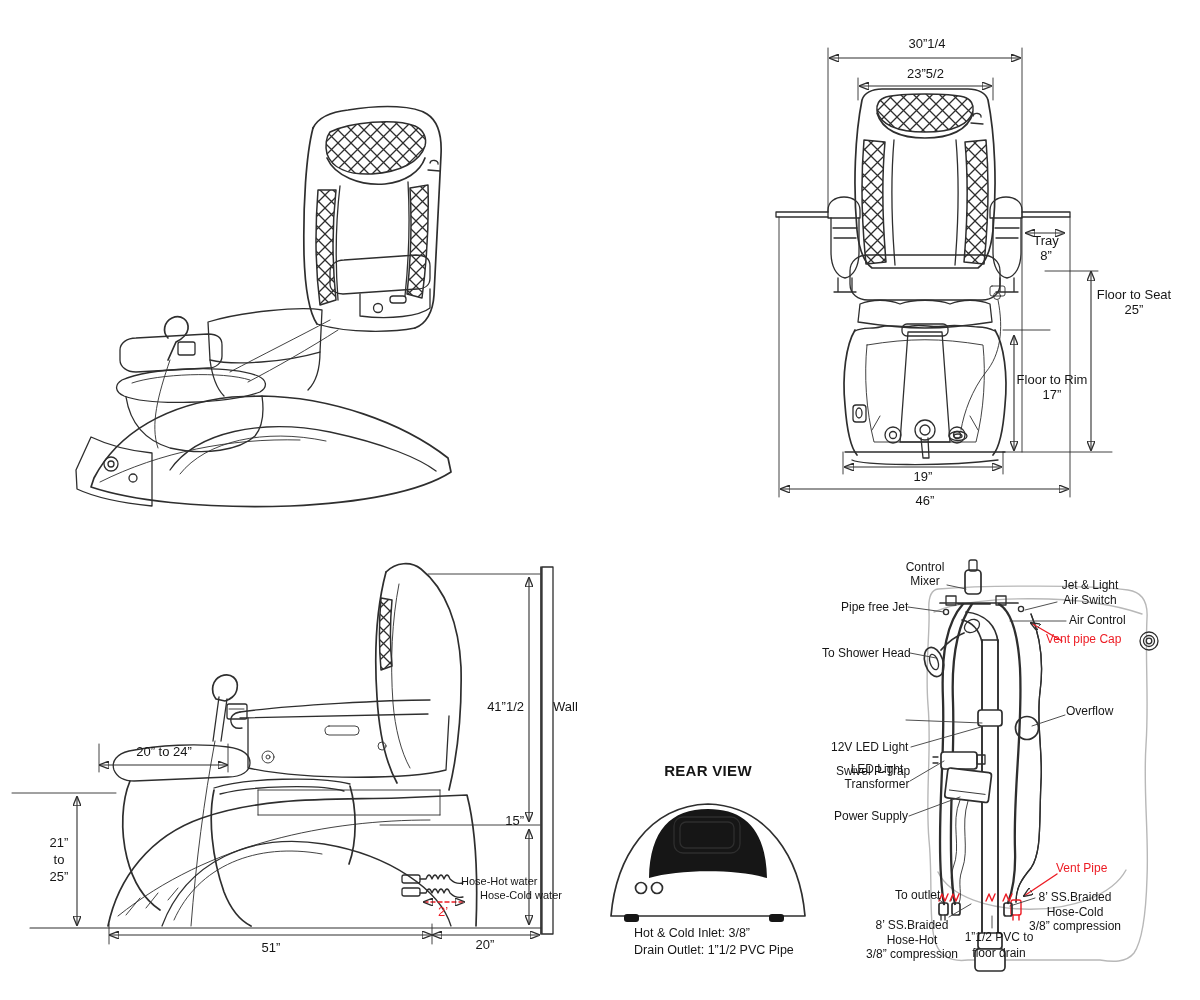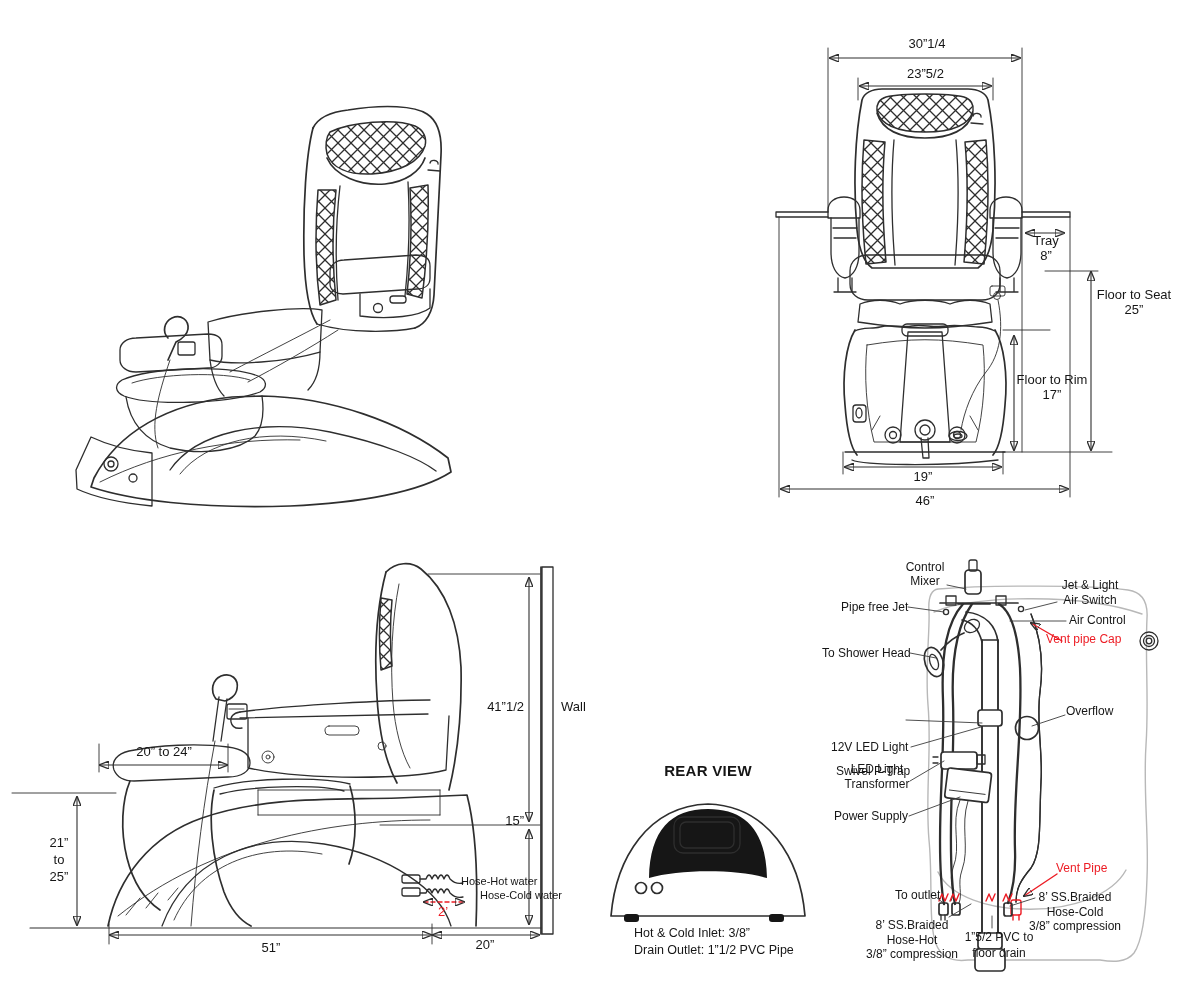--- a/index.html
+++ b/index.html
@@ -284,21 +284,21 @@
 <div class="lbl dim c" style="left:1024px;top:233px;width:44px;">Tray
 8”</div>
 <div class="lbl dim c" style="left:1088px;top:287px;width:92px;">Floor to Seat
 25”</div>
 <div class="lbl dim c" style="left:1012px;top:372px;width:80px;">Floor to Rim
 17”</div>
 <div class="lbl dim c" style="left:903px;top:469px;width:40px;">19”</div>
 <div class="lbl dim c" style="left:905px;top:493px;width:40px;">46”</div>
 
 <div class="lbl dim r" style="left:450px;top:699px;width:74px;">41”1/2</div>
-<div class="lbl dim" style="left:553px;top:699px;width:40px;padding-left:8px;">Wall</div>
+<div class="lbl dim" style="left:553px;top:699px;width:40px;">Wall</div>
 <div class="lbl dim r" style="left:494px;top:813px;width:30px;">15”</div>
 <div class="lbl dim c" style="left:114px;top:744px;width:100px;">20” to 24”</div>
 <div class="lbl dim c" style="left:36px;top:834px;width:46px;line-height:17px;">21”
 to
 25”</div>
 <div class="lbl dim c" style="left:250px;top:940px;width:42px;">51”</div>
 <div class="lbl dim c" style="left:464px;top:937px;width:42px;">20”</div>
 <div class="lbl small" style="left:461px;top:875px;">Hose-Hot water</div>
 <div class="lbl small" style="left:480px;top:889px;">Hose-Cold water</div>
 <div class="lbl dim red c" style="left:430px;top:904px;width:26px;">2’</div>
@@ -322,16 +322,16 @@
 Transformer</div>
 <div class="lbl" style="left:834px;top:810px;width:84px;">Power Supply</div>
 <div class="lbl" style="left:895px;top:889px;width:56px;">To outlet</div>
 <div class="lbl red" style="left:1056px;top:862px;width:62px;">Vent Pipe</div>
 <div class="lbl c" style="left:1020px;top:890px;width:110px;line-height:14.5px;">8’ SS.Braided
 Hose-Cold
 3/8” compression</div>
 <div class="lbl c" style="left:856px;top:918px;width:112px;line-height:14.5px;">8’ SS.Braided
 Hose-Hot
 3/8” compression</div>
-<div class="lbl c" style="left:954px;top:930px;width:90px;line-height:15.5px;">1”5/2 PVC to
+<div class="lbl c" style="left:954px;top:930px;width:90px;line-height:15.5px;">1”1/2 PVC to
 floor drain</div>
 
 </div>
 
 </body></html>

